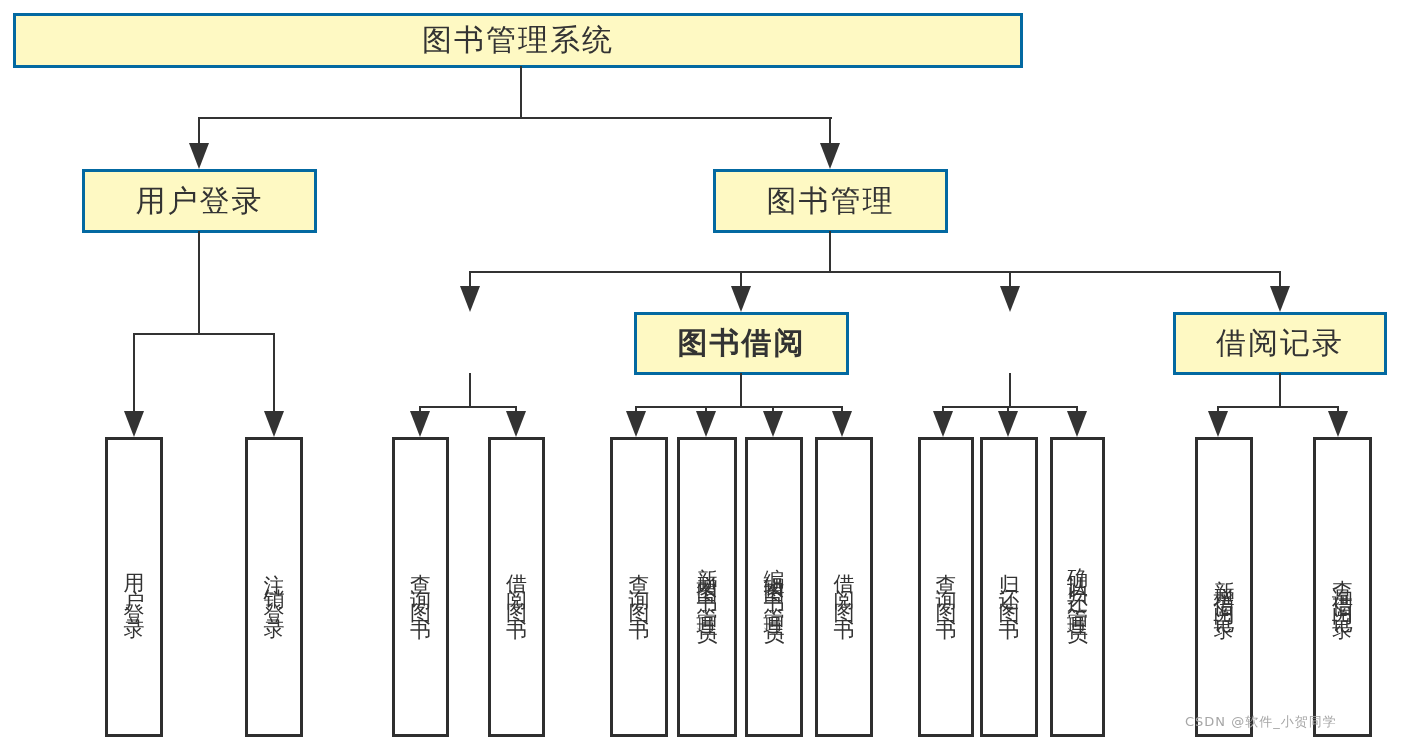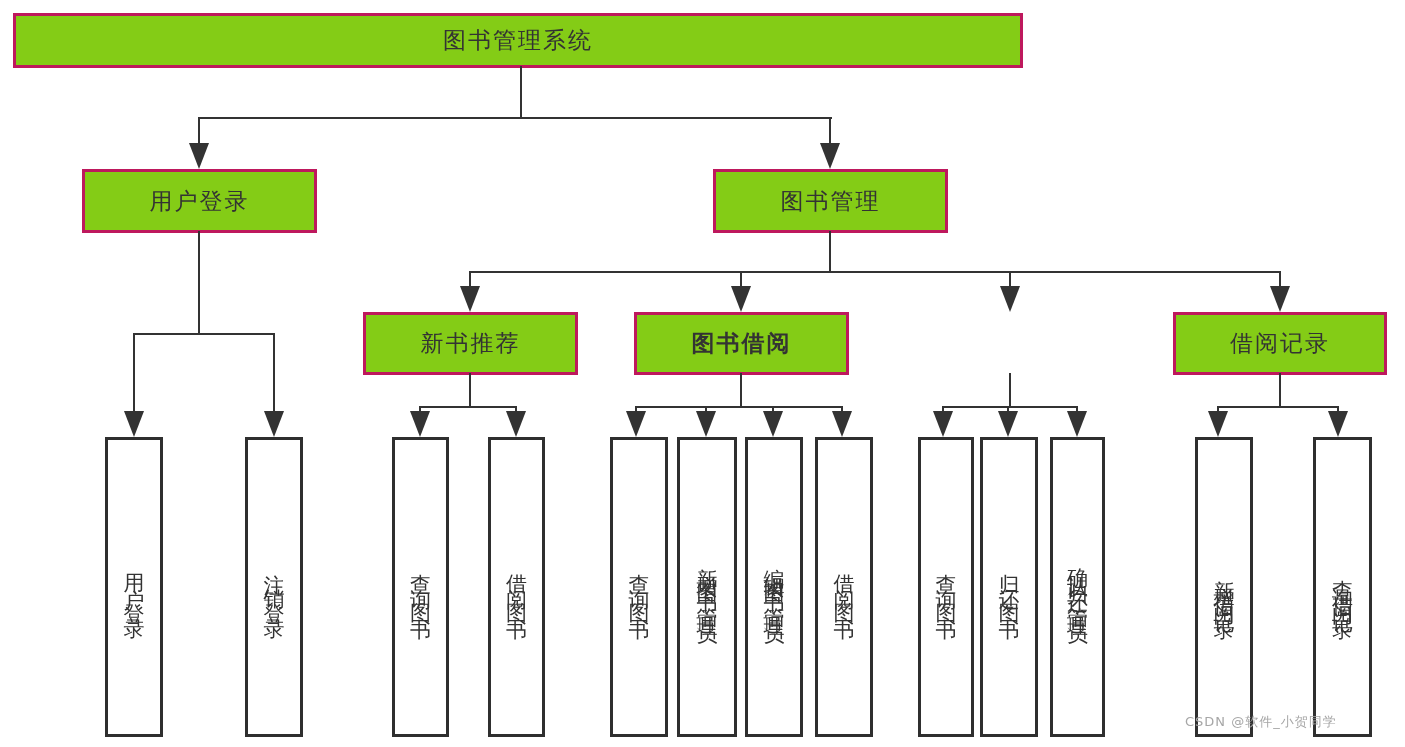--- a/index.html
+++ b/index.html
@@ -7,27 +7,27 @@
     position: relative;
     width: 1405px;
     height: 747px;
     background: #ffffff;
     font-family: "DejaVu Sans", sans-serif;
     overflow: hidden;
   }
   .hbox {
     position: absolute;
     box-sizing: border-box;
-    border: 3px solid #be185d;
-    background: #84cc16;
+    border: 3px solid #0369a1;
+    background: #fef9c3;
     display: flex;
     align-items: center;
     justify-content: center;
     color: #333333;
-    font-size: 23px;
+    font-size: 30px;
     letter-spacing: 2px;
     white-space: nowrap;
   }
   .vbox {
     position: absolute;
     box-sizing: border-box;
     border: 3px solid #2f2f2f;
     background: #ffffff;
     display: flex;
     align-items: center;
@@ -62,21 +62,20 @@
 <body>
 
 <div class="canvas">
 
   <div class="hbox" style="left:13px; top:13px; width:1010px; height:55px;">图书管理系统</div>
 
   <div class="hbox" style="left:82px; top:169px; width:235px; height:64px;">用户登录</div>
 
   <div class="hbox" style="left:713px; top:169px; width:235px; height:64px;">图书管理</div>
 
-  <div class="hbox" style="left:363px; top:312px; width:215px; height:63px;">新书推荐</div>
 
   <div class="hbox" style="left:634px; top:312px; width:215px; height:63px;font-weight:bold;">图书借阅</div>
 
 
   <div class="hbox" style="left:1173px; top:312px; width:214px; height:63px;">借阅记录</div>
 
   <div class="vbox" style="left:105px; width:58px;">用户登录</div>
 
   <div class="vbox" style="left:245px; width:58px;">注销登录</div>
 

